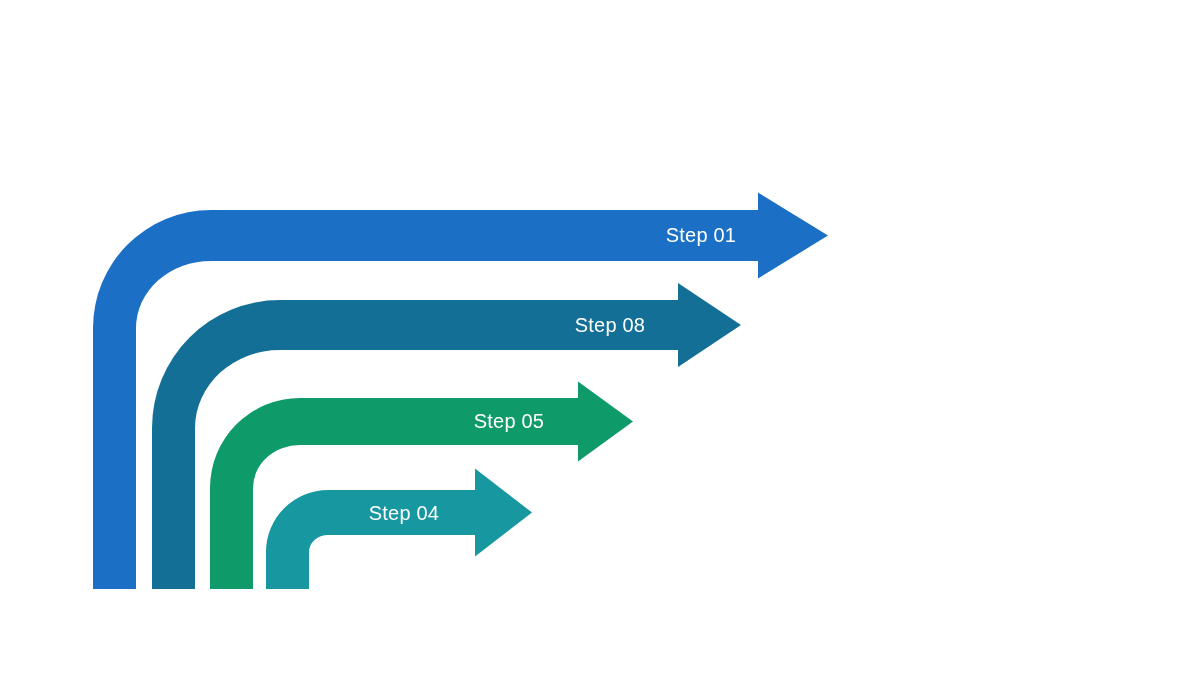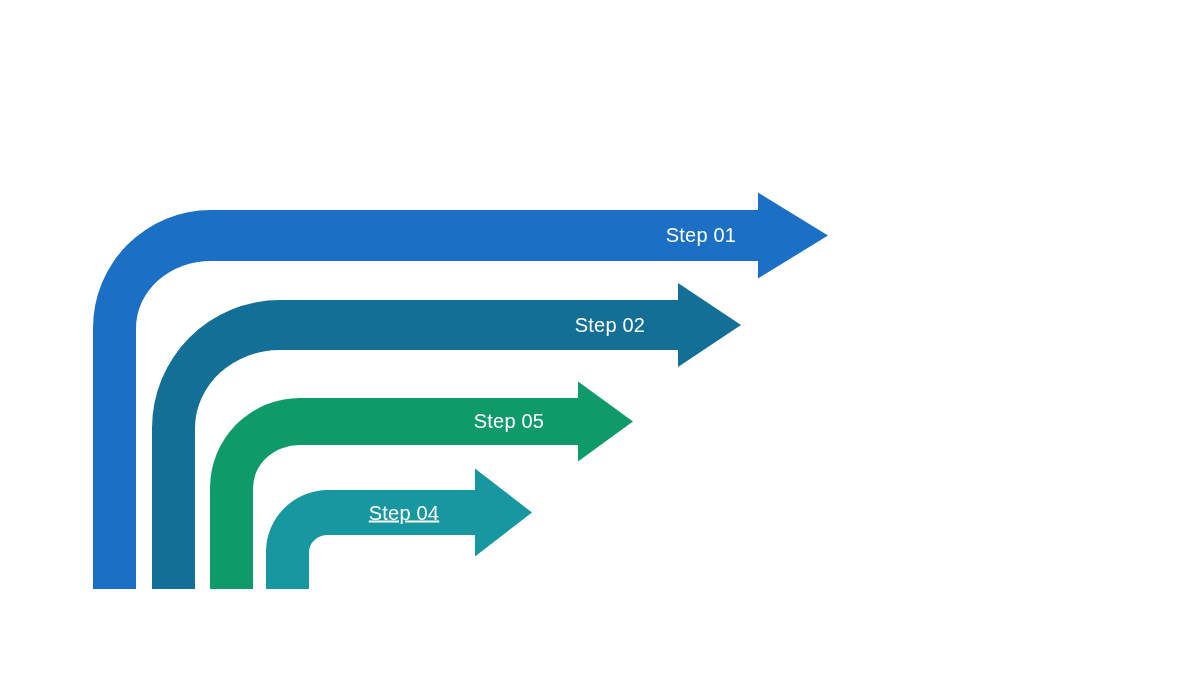--- a/index.html
+++ b/index.html
@@ -38,16 +38,16 @@
 
 <div class="canvas">
   <svg class="diagram-svg" viewBox="0 0 1200 675" aria-hidden="true">
     <path d="M 93 589 L 93 328 A 118 118 0 0 1 211 210 L 758 210 L 758 192.5 L 828 235.5 L 758 278.5 L 758 261 L 211 261 A 75 67 0 0 0 136 328 L 136 589 Z" fill="#1B6FC5"></path>
     <path d="M 152 589 L 152 428 A 128 128 0 0 1 280 300 L 678 300 L 678 283 L 741 325 L 678 367 L 678 350 L 280 350 A 85 78 0 0 0 195 428 L 195 589 Z" fill="#136F96"></path>
     <path d="M 210 589 L 210 488 A 90 90 0 0 1 300 398 L 578 398 L 578 381.5 L 633 421.5 L 578 461.5 L 578 445 L 300 445 A 47 43 0 0 0 253 488 L 253 589 Z" fill="#0F9A6A"></path>
     <path d="M 266 589 L 266 552 A 62 62 0 0 1 328 490 L 475 490 L 475 468.5 L 532 512.5 L 475 556.5 L 475 535 L 328 535 A 19 17 0 0 0 309 552 L 309 589 Z" fill="#1797A0"></path>
   </svg>
 
   <div class="step-label" style="left: 701px; top: 235px; color: rgb(255, 255, 255);">Step 01</div>
-  <div class="step-label" style="left: 610px; top: 325px; color: rgb(255, 255, 255);">Step 02</div>
+  <div class="step-label" style="left: 610px; top: 325px; color: rgb(255, 255, 255);">Step 08</div>
   <div class="step-label" style="left: 509px; top: 421px; color: rgb(255, 255, 255);">Step 05</div>
-  <div class="step-label" style="left: 404px; top: 513px; color: rgb(255, 255, 255); text-decoration: underline;">Step 04</div>
+  <div class="step-label" style="left: 404px; top: 513px; color: rgb(255, 255, 255);">Step 04</div>
 </div>
 
 </body></html>

